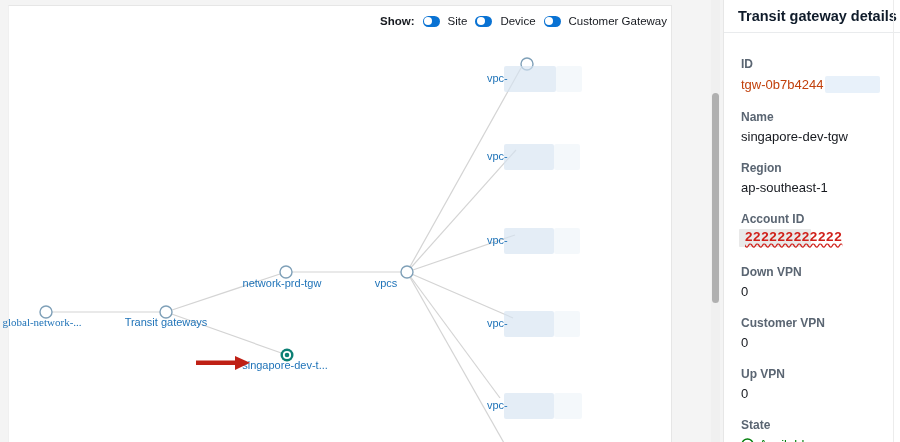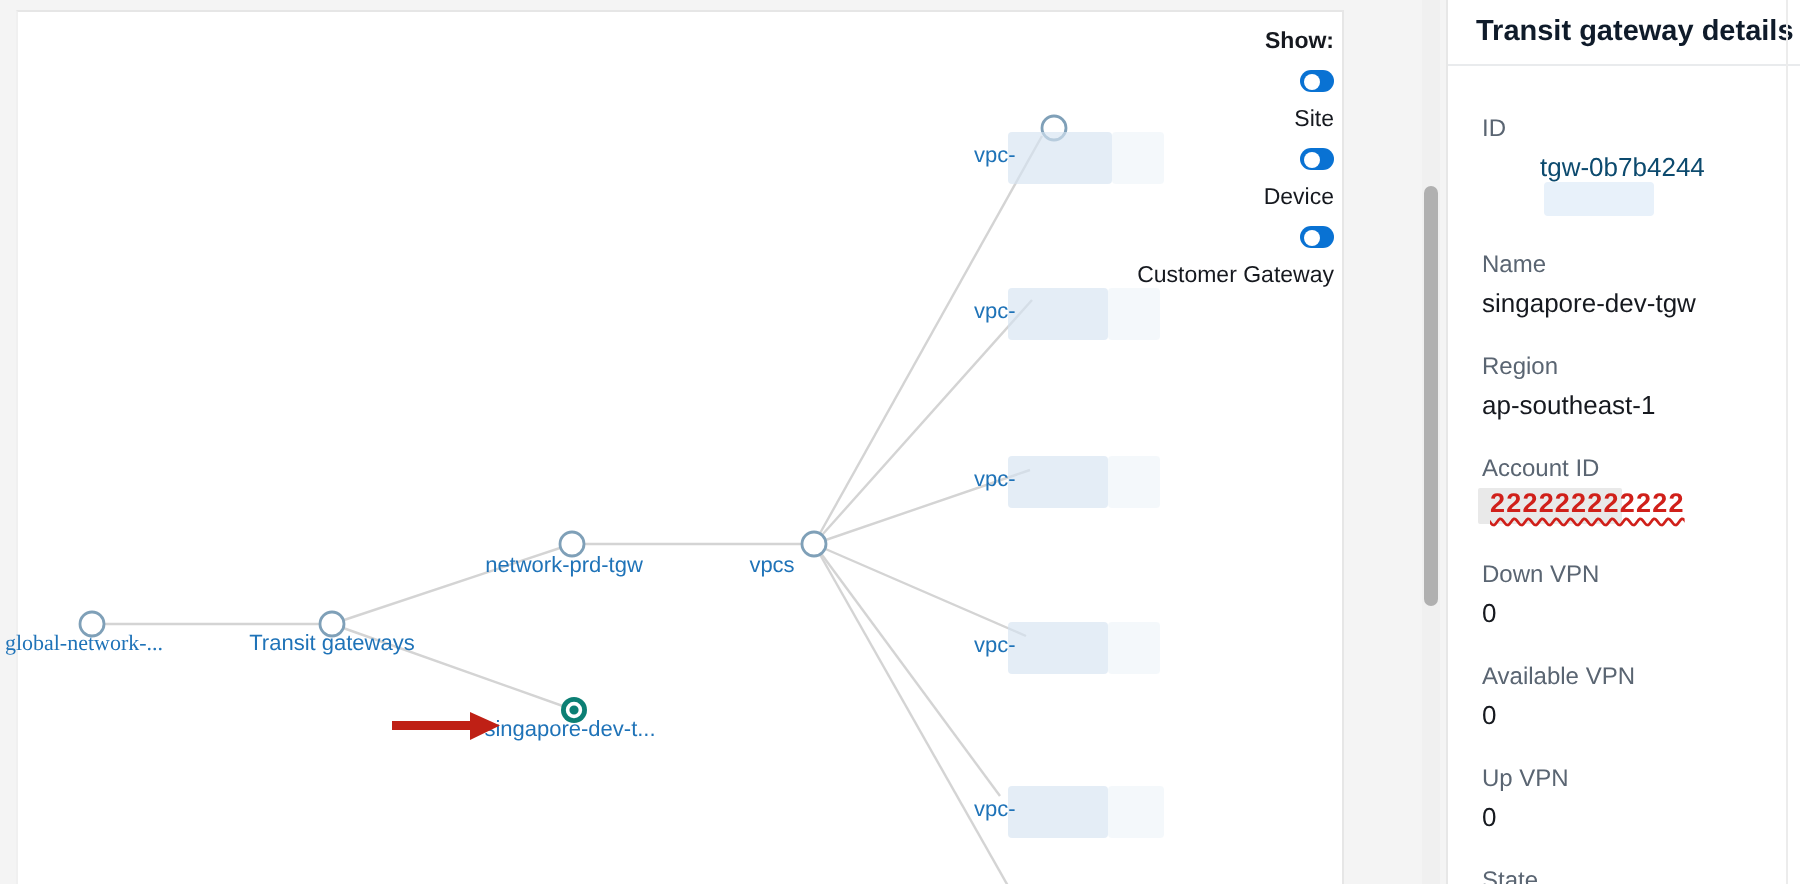--- a/index.html
+++ b/index.html
@@ -10,22 +10,22 @@
     -webkit-font-smoothing:antialiased;
   }
   
   .graph-panel{
     position:absolute;left:8px;top:5px;width:664px;height:437px;
     background:#ffffff;
     border-top:1px solid #e6e6e6;border-right:1px solid #e6e6e6;border-left:1px solid #f0f0f0;
     box-sizing:border-box;
   }
   .toolbar{
-    position:absolute;top:9px;right:4px;display:flex;align-items:flex-end;gap:8px;
-    font-size:11.5px;color:#16191f;z-index:30;flex-direction:column;
+    position:absolute;top:9px;right:4px;display:flex;align-items:center;gap:8px;
+    font-size:11.5px;color:#16191f;z-index:30;
   }
   .show-label{font-weight:bold;}
   .toggle{
     width:17px;height:11px;border-radius:6px;background:#0972d3;position:relative;
     display:inline-block;cursor:pointer;
   }
   .toggle::after{
     content:"";position:absolute;left:1.5px;top:1.5px;width:8px;height:8px;border-radius:50%;
     background:#ffffff;
   }
@@ -48,23 +48,23 @@
   }
   .panel-right-line{position:absolute;left:893px;top:0;width:1px;height:442px;background:#ececec;}
   .dp-header{
     height:32px;border-bottom:1px solid #e9ebed;display:flex;align-items:center;
     justify-content:space-between;padding:0 12px 0 14px;
   }
   .dp-title{font-size:14.5px;font-weight:bold;color:#0f1b2a;white-space:nowrap;}
   .close-btn{color:#414d5c;font-size:14px;line-height:14px;cursor:pointer;padding:2px;}
   .dp-body{padding:24px 10px 0 17px;}
   .field{margin-bottom:17px;}
-  .f-label{font-size:12px;line-height:14px;color:#5a6572;}
+  .f-label{font-size:12px;line-height:14px;color:#5a6572;font-weight:bold;}
   .f-value{font-size:13px;line-height:15px;color:#16191f;margin-top:5px;}
-  .f-value.link{color:#0c4a6e;cursor:pointer;margin-left:29px;}
+  .f-value.link{color:#c2410c;cursor:pointer;}
   .id-blur{display:inline-block;vertical-align:-4px;width:55px;height:17px;margin-left:2px;
     background:#e8f1fa;border-radius:2px;}
   .acct{position:relative;height:20px;margin-top:2px;}
   .acct-blur{position:absolute;left:-2px;top:1px;width:72px;height:18px;background:#e9e9e9;border-radius:1px;}
   .acct-text{
     position:absolute;left:4px;top:1px;font-size:13.5px;font-weight:bold;letter-spacing:0.6px;
     color:#d0201a;
     text-decoration:underline;text-decoration-style:wavy;text-decoration-color:#d0201a;
     text-underline-offset:2px;
   }
@@ -170,21 +170,21 @@
         <span class="acct-text">222222222222</span>
       </div>
     </div>
 
     <div class="field">
       <div class="f-label">Down VPN</div>
       <div class="f-value">0</div>
     </div>
 
     <div class="field">
-      <div class="f-label">Available VPN</div>
+      <div class="f-label">Customer VPN</div>
       <div class="f-value">0</div>
     </div>
 
     <div class="field">
       <div class="f-label">Up VPN</div>
       <div class="f-value">0</div>
     </div>
 
     <div class="field">
       <div class="f-label">State</div>

